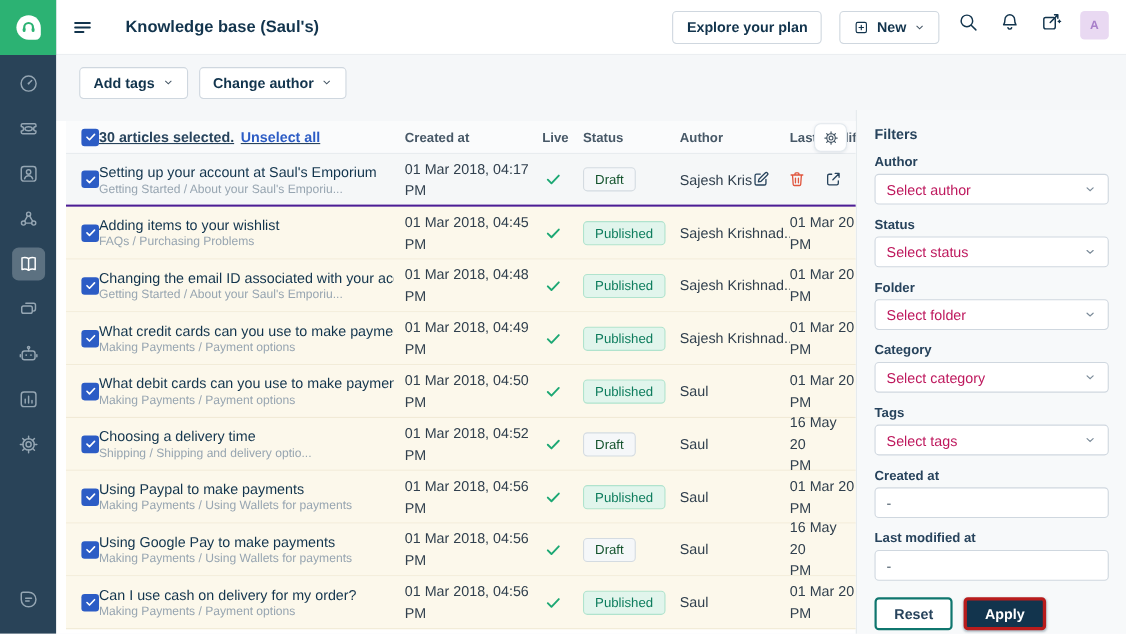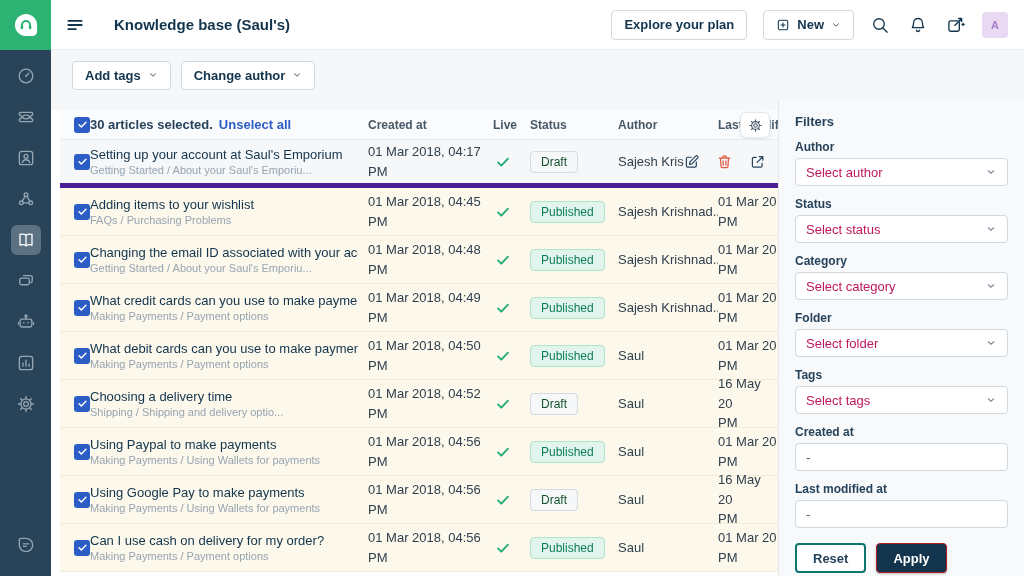--- a/index.html
+++ b/index.html
@@ -11,48 +11,48 @@
   .side-nav { display:flex; flex-direction:column; align-items:center; gap:11px; padding-top:11px; }
   .s-item { width:30px; height:30px; border-radius:6px; display:flex; align-items:center; justify-content:center; color:#95a6b3; cursor:pointer; }
   .s-item svg { width:20px; height:20px; }
   .s-item.active { background:#5c7181; color:#ffffff; }
   .side-bottom { position:absolute; bottom:16px; left:0; width:51px; display:flex; justify-content:center; }
 
   
   .topbar { position:fixed; left:51px; right:0; top:0; height:50px; background:#fff; border-bottom:1px solid #ebeef1; display:flex; align-items:center; padding:0 16px 0 14px; z-index:20; }
   .hamburger { color:#12344d; width:20px; height:20px; cursor:pointer; flex:0 0 auto; }
   .page-title { font-size:15px; font-weight:700; color:#12344d; margin-left:29px; }
-  .topbar-right { margin-left:auto; display:flex; align-items:center; gap:16px; }
+  .topbar-right { margin-left:auto; display:flex; align-items:flex-start; gap:16px; }
   .btn { background:#fff; border:1px solid #cfd7df; border-radius:4px; height:30px; padding:0 12px; font-size:13px; font-weight:700; color:#12344d; display:flex; align-items:center; gap:7px; cursor:pointer; font-family:inherit; }
   .caret { width:10px; height:10px; color:#475867; display:inline-flex; }
   .top-icon { width:20px; height:20px; color:#12344d; cursor:pointer; display:inline-flex; }
   .avatar { width:26px; height:26px; border-radius:4px; background:#e9d9f2; color:#a77fc9; font-size:11px; font-weight:700; display:flex; align-items:center; justify-content:center; cursor:pointer; }
 
   
   .toolbar { position:fixed; left:51px; right:0; top:50px; height:50px; background:#f5f7f9; display:flex; align-items:center; gap:10px; padding:0 21px; z-index:10; }
 
   
   .content { position:fixed; left:51px; right:0; top:100px; bottom:0; display:flex; background:#f5f7f9; }
   .table-area { flex:1; margin-top:10px; background:#fff; overflow:hidden; }
   .table-inner { margin-left:9px; width:718px; }
 
   .grid { display:grid; grid-template-columns:30px 1fr 125px 37px 88px 100px 60px; align-items:center; }
 
   .table-header { height:30px; background:#fafbfc; border-bottom:1px solid #e8ecef; position:relative; }
-  .sel-cell { display:flex; align-items:center; gap:6px; font-size:13px; font-weight:700; color:#27435c; white-space:nowrap; }
+  .sel-cell { display:flex; align-items:center; gap:6px; font-size:13px; font-weight:700; color:#27435c; white-space:nowrap;text-decoration:underline; }
   .link { color:#2c5cc5; cursor:pointer; font-weight:700; }
   .col-label { font-size:12px; font-weight:700; color:#475867; white-space:nowrap; overflow:hidden; }
   .gear-box { position:absolute; right:8px; top:2px; width:30px; height:26px; background:#fff; border:1px solid #e2e8ed; border-radius:6px; box-shadow:0 1px 3px rgba(18,52,77,.10); display:flex; align-items:center; justify-content:center; color:#475867; cursor:pointer; }
   .gear-box svg { width:15px; height:15px; }
 
   .checkbox { width:16px; height:16px; margin-left:14px; background:#2c5cc5; border-radius:3px; display:flex; align-items:center; justify-content:center; cursor:pointer; flex:0 0 auto; }
   .checkbox svg { width:11px; height:11px; color:#fff; }
 
   .row { height:48px; background:#fcf8eb; border-bottom:1px solid #f1ead6; position:relative; cursor:pointer; }
-  .row.hovered { background:#f5f7f8; border-bottom:5px solid #4c1d95; }
+  .row.hovered { background:#f5f7f8; border-bottom:2px solid #4c1d95; }
   .c-title { padding-right:10px; overflow:hidden; }
   .title { font-size:13px; color:#12344d; white-space:nowrap; overflow:hidden; margin-bottom:2px; }
   .path { font-size:11px; color:#97a5b1; white-space:nowrap; overflow:hidden; }
   .c-created { font-size:13px; color:#31404e; white-space:pre-line; line-height:1.5; }
   .c-live { color:#1da874; display:flex; }
   .c-live svg { width:16px; height:16px; margin-left:2px; }
   .badge { display:inline-block; font-size:12px; padding:3px 10px; border-radius:4px; }
   .badge.published { color:#0d7c5d; background:#e1f5ec; border:1px solid #b0e3cd; }
   .badge.draft { color:#14532d; background:#f5f7f9; border:1px solid #d4dbe1; }
   .c-author { font-size:13px; color:#31404e; white-space:nowrap; overflow:hidden; }
@@ -65,21 +65,21 @@
   .filters { width:246px; background:#f7f9fa; border-left:1px solid #e4e9ed; padding:14px 16px 0 16px; }
   .filters h2 { font-size:13px; font-weight:700; color:#27435c; }
   .ffield label { display:block; margin:11px 0 4px; font-size:12px; line-height:14px; font-weight:700; color:#27435c; }
   .fcontrol { height:28px; background:#fff; border:1px solid #cfd7df; border-radius:4px; display:flex; align-items:center; justify-content:space-between; padding:0 10px; font-size:13px; cursor:pointer; }
   .fcontrol .ph { color:#be185d; }
   .fcontrol.input .ph { color:#475867; }
   .fcontrol .fcaret { width:12px; height:12px; color:#7b8b99; display:inline-flex; }
   .filter-actions { display:flex; gap:10px; margin-top:15px; }
   .fbtn { height:30px; border-radius:4px; font-size:13px; font-weight:700; padding:0 16px; cursor:pointer; font-family:inherit; }
   .fbtn.reset { background:#fff; border:2px solid #0f766e; color:#27435c; }
-  .fbtn.apply { background:#12344d; border:1px solid #b91c1c; color:#fff; box-shadow:0 1px 2px rgba(18,52,77,.3); }
+  .fbtn.apply { background:#12344d; border:3px solid #b91c1c; color:#fff; box-shadow:0 1px 2px rgba(18,52,77,.3); }
 </style>
 </head>
 <body>
 
 <aside class="sidebar">
   <div class="logo">
     <svg width="28" height="28" viewBox="0 0 24 24">
       <path d="M12 2.5c5.2 0 9.5 4.3 9.5 9.5v5.5a4 4 0 0 1-4 4H12c-5.2 0-9.5-4.3-9.5-9.5S6.8 2.5 12 2.5z" fill="#ffffff"></path>
       <path d="M8.6 13.6v-1.7a3.4 3.4 0 0 1 6.8 0v1.7" fill="none" stroke="#2cb273" stroke-width="1.7" stroke-linecap="round"></path>
       <rect x="7.4" y="12.2" width="2.2" height="3.4" rx="1.1" fill="#2cb273"></rect>
@@ -535,35 +535,35 @@
       <span class="ph">Select status</span>
       <span class="fcaret">
         <svg viewBox="0 0 24 24" fill="none" stroke="currentColor" stroke-width="2.2" stroke-linecap="round">
                 <path d="M6.5 9.5l5.5 5 5.5-5"></path>
               </svg>
       </span>
     </div>
   </div>
 
   <div class="ffield">
+    <label>Folder</label>
+    <div class="fcontrol">
+      <span class="ph">Select folder</span>
+      <span class="fcaret">
+        <svg viewBox="0 0 24 24" fill="none" stroke="currentColor" stroke-width="2.2" stroke-linecap="round">
+                <path d="M6.5 9.5l5.5 5 5.5-5"></path>
+              </svg>
+      </span>
+    </div>
+  </div>
+
+  <div class="ffield">
     <label>Category</label>
     <div class="fcontrol">
       <span class="ph">Select category</span>
-      <span class="fcaret">
-        <svg viewBox="0 0 24 24" fill="none" stroke="currentColor" stroke-width="2.2" stroke-linecap="round">
-                <path d="M6.5 9.5l5.5 5 5.5-5"></path>
-              </svg>
-      </span>
-    </div>
-  </div>
-
-  <div class="ffield">
-    <label>Folder</label>
-    <div class="fcontrol">
-      <span class="ph">Select folder</span>
       <span class="fcaret">
         <svg viewBox="0 0 24 24" fill="none" stroke="currentColor" stroke-width="2.2" stroke-linecap="round">
                 <path d="M6.5 9.5l5.5 5 5.5-5"></path>
               </svg>
       </span>
     </div>
   </div>
 
   <div class="ffield">
     <label>Tags</label>

